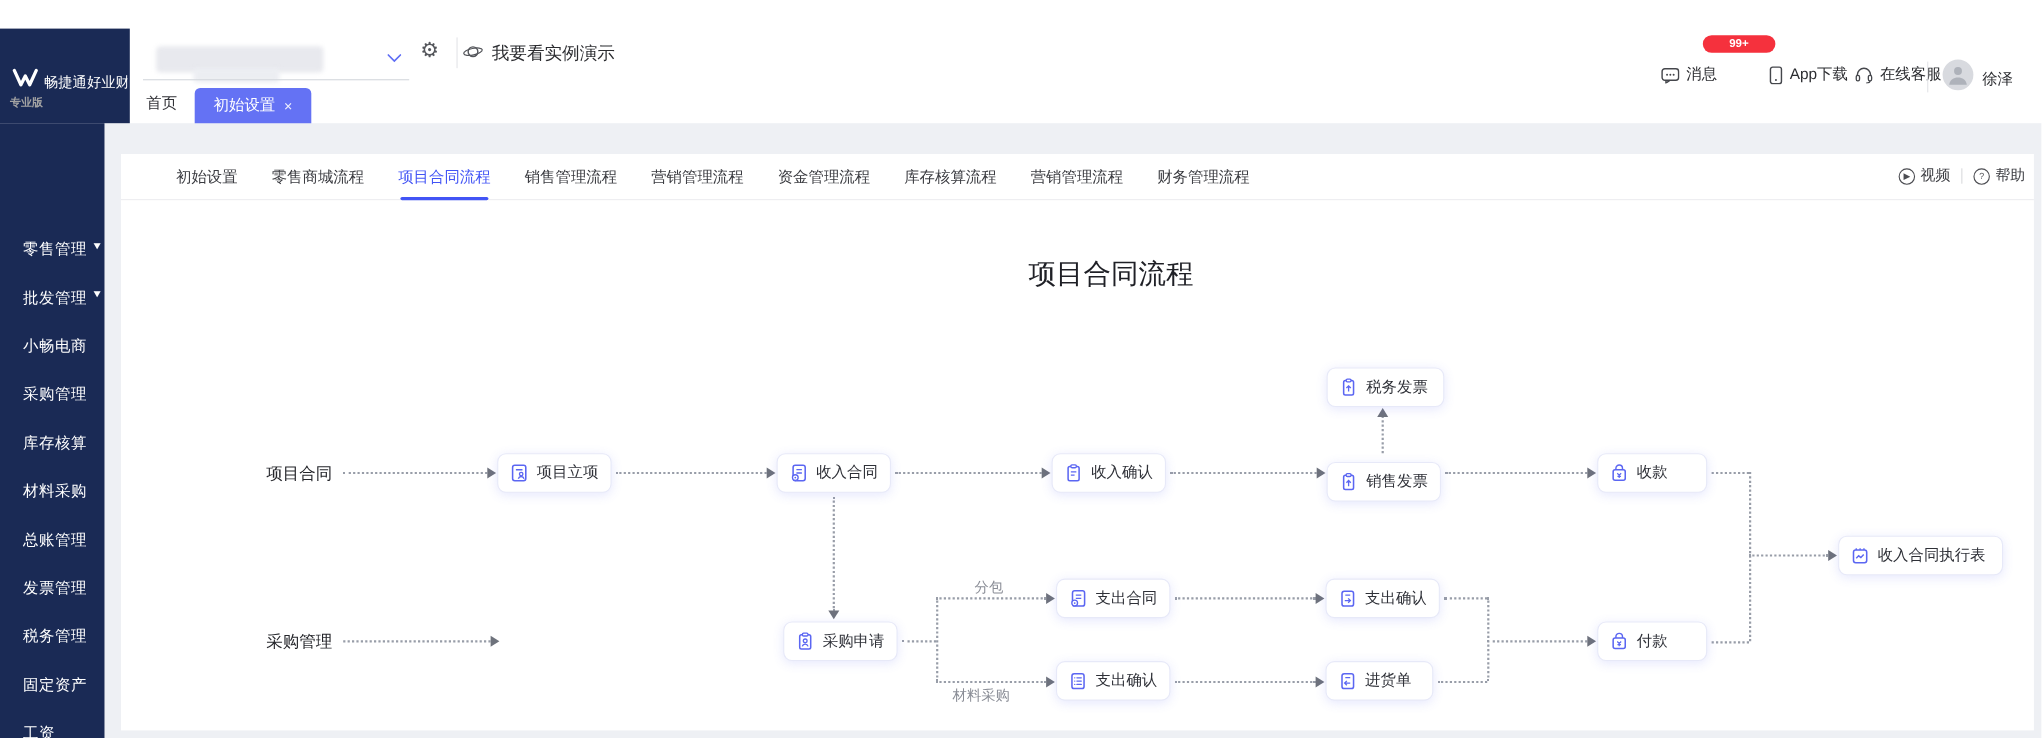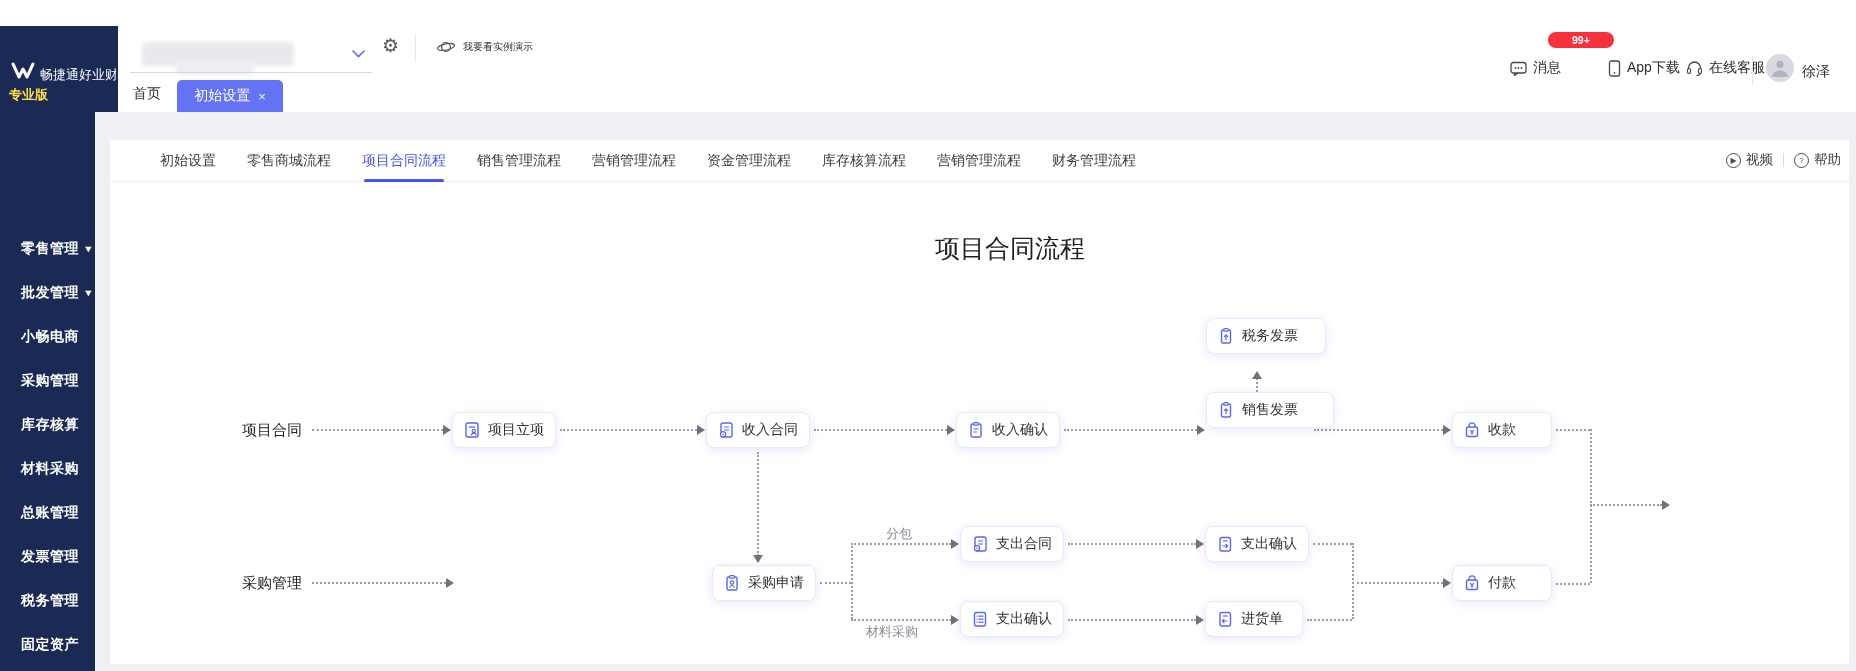--- a/index.html
+++ b/index.html
@@ -4,47 +4,47 @@
 <style>
   html,body{margin:0;padding:0;}
   body{width:1856px;height:671px;overflow:hidden;background:#ffffff;
        font-family:"Liberation Sans",sans-serif;-webkit-font-smoothing:antialiased;}
   #app{position:relative;width:1856px;height:671px;}
 
   
   .logo-block{position:absolute;left:0;top:26px;width:118px;height:86px;background:#1a2a55;z-index:4;}
   .logo-mark{position:absolute;left:10px;top:34px;}
   .brand-text{position:absolute;left:40px;top:40px;color:#fff;font-size:13px;font-weight:normal;white-space:nowrap;width:76px;overflow:hidden;}
-  .edition{position:absolute;left:9px;top:60px;color:#fde047;font-size:13px;font-weight:bold;}
+  .edition{position:absolute;left:9px;top:60px;color:#a3a3a3;font-size:10px;font-weight:bold;}
   .topbar{position:absolute;left:118px;top:26px;width:1738px;height:86px;background:#fff;}
   .search-underline{position:absolute;left:12px;top:46px;width:242px;border-bottom:1px solid #d4d7dd;}
   .blur1{position:absolute;left:24px;top:16px;width:152px;height:24px;background:#e8e9ee;border-radius:4px;filter:blur(2px);}
   .blur2{position:absolute;left:58px;top:36px;width:78px;height:13px;background:#eceef2;border-radius:3px;filter:blur(2px);}
   .chev{position:absolute;left:234px;top:18px;}
   .gear{position:absolute;left:264px;top:8px;font-size:19px;color:#55575c;}
   .vdiv{position:absolute;top:8px;width:1px;height:28px;background:#e3e4e8;}
-  .demo{position:absolute;left:318px;top:13px;display:flex;align-items:center;gap:7px;font-size:10px;color:#2b2c30;}
+  .demo{position:absolute;left:302px;top:13px;display:flex;align-items:flex-start;gap:7px;font-size:16px;color:#2b2c30;}
   .right-group{position:absolute;right:0;top:0;height:86px;width:420px;}
   .hitem{position:absolute;top:33px;display:flex;align-items:center;gap:6px;font-size:14px;color:#2b2c30;}
   .badge{position:absolute;left:112px;top:6px;background:#f5313d;color:#fff;font-size:10.5px;line-height:16px;
          padding:0 24px;border-radius:9px;font-weight:bold;}
   .avatar{position:absolute;left:330px;top:28px;width:28px;height:28px;border-radius:50%;background:#d8dadf;overflow:hidden;}
   .avatar svg{margin:4px 0 0 4px;}
   .uname{position:absolute;left:366px;top:37px;font-size:14px;color:#2b2c30;white-space:nowrap;}
 
   
   .home-tab{position:absolute;left:133px;top:85px;font-size:14px;color:#303136;z-index:5;}
   .blue-tab{position:absolute;left:177px;top:80px;width:106px;height:32px;background:#6472f4;border-radius:5px 5px 0 0;
             color:#fff;font-size:14px;display:flex;align-items:center;justify-content:center;gap:8px;z-index:5;}
   .blue-tab .x{font-size:13px;opacity:.9;cursor:pointer;}
 
   
   .sidebar{position:absolute;left:0;top:112px;width:95px;height:559px;background:#1a2a55;z-index:3;}
-  .side-item{position:absolute;left:21px;width:74px;color:#fff;font-size:14px;font-weight:bold;white-space:nowrap;
-             letter-spacing:.5px;display:flex;align-items:center;gap:5px;cursor:pointer;margin-top:22px;}
+  .side-item{position:absolute;left:21px;width:74px;color:#fff;font-size:14px;font-weight:normal;white-space:nowrap;
+             letter-spacing:.5px;display:flex;gap:5px;cursor:pointer;}
   .side-item .caret{font-size:9px;transform:scaleX(1.2);}
 
   
   .content-bg{position:absolute;left:95px;top:112px;width:1761px;height:559px;background:#eef0f4;}
   .card{position:absolute;left:110px;top:140px;width:1739px;height:524px;background:#ffffff;}
   .subtab-row{position:absolute;left:0;top:0;width:1739px;height:42px;border-bottom:1px solid #ededf0;
               display:flex;align-items:center;padding-left:50px;box-sizing:border-box;gap:31px;}
   .subtab{font-size:14px;color:#3a3b40;cursor:pointer;position:relative;white-space:nowrap;}
   .subtab.active{color:#4254f5;}
   .subtab.active::after{content:"";position:absolute;left:2px;right:2px;bottom:-12px;height:3px;background:#4254f5;border-radius:2px;}
@@ -279,29 +279,29 @@
     <span>收入合同</span>
   </div>
   <div class="node" style="left:956px;top:412px;width:104px">
     <svg width="18" height="18" viewBox="0 0 18 18">
         <rect x="4" y="3" width="10" height="13" rx="1.6" fill="none" stroke="#5b66f2" stroke-width="1.4"></rect>
         <rect x="6.5" y="1.6" width="5" height="2.6" rx="1" fill="#fff" stroke="#5b66f2" stroke-width="1.2"></rect>
         <path d="M6.5 8h5M6.5 11h3.4" stroke="#5b66f2" stroke-width="1.2"></path>
       </svg>
     <span>收入确认</span>
   </div>
-  <div class="node" style="left:1206px;top:392px;width:128px">
+  <div class="node" style="left:1206px;top:420px;width:104px">
     <svg width="18" height="18" viewBox="0 0 18 18">
         <rect x="4.5" y="3" width="9" height="13" rx="1.6" fill="none" stroke="#5b66f2" stroke-width="1.4"></rect>
         <rect x="6.8" y="1.6" width="4.4" height="2.6" rx="1" fill="#fff" stroke="#5b66f2" stroke-width="1.2"></rect>
         <path d="M9 13V8M7 9.8 9 7.8l2 2" fill="none" stroke="#5b66f2" stroke-width="1.2"></path>
       </svg>
     <span>销售发票</span>
   </div>
-  <div class="node" style="left:1206px;top:318px;width:120px">
+  <div class="node" style="left:1206px;top:334px;width:107px">
     <svg width="18" height="18" viewBox="0 0 18 18">
         <rect x="4.5" y="3" width="9" height="13" rx="1.6" fill="none" stroke="#5b66f2" stroke-width="1.4"></rect>
         <rect x="6.8" y="1.6" width="4.4" height="2.6" rx="1" fill="#fff" stroke="#5b66f2" stroke-width="1.2"></rect>
         <path d="M9 13V8M7 9.8 9 7.8l2 2" fill="none" stroke="#5b66f2" stroke-width="1.2"></path>
       </svg>
     <span>税务发票</span>
   </div>
   <div class="node" style="left:1452px;top:412px;width:100px">
     <svg width="18" height="18" viewBox="0 0 18 18">
         <rect x="3.5" y="6" width="11" height="9.5" rx="1.8" fill="none" stroke="#5b66f2" stroke-width="1.4"></rect>
@@ -310,20 +310,28 @@
       </svg>
     <span>收款</span>
   </div>
   <div class="node" style="left:1452px;top:565px;width:100px">
     <svg width="18" height="18" viewBox="0 0 18 18">
         <rect x="3.5" y="6" width="11" height="9.5" rx="1.8" fill="none" stroke="#5b66f2" stroke-width="1.4"></rect>
         <path d="M6 6V4.8a3 3 0 0 1 6 0V6" fill="none" stroke="#5b66f2" stroke-width="1.3"></path>
         <path d="M7.2 9.2 9 11l1.8-1.8M9 11v2.6M7.4 12h3.2" fill="none" stroke="#5b66f2" stroke-width="1.1"></path>
       </svg>
     <span>付款</span>
+  </div>
+  <div class="node" style="left:1671px;top:487px;width:150px">
+    <svg width="18" height="18" viewBox="0 0 18 18">
+        <rect x="3" y="4" width="12" height="11.5" rx="2" fill="none" stroke="#5b66f2" stroke-width="1.4"></rect>
+        <path d="M5.5 4V2.4M9 4V2.4M12.5 4V2.4" stroke="#5b66f2" stroke-width="1.2"></path>
+        <path d="M5.5 11.5l2.2-2.2 2 1.6 2.6-2.8" fill="none" stroke="#5b66f2" stroke-width="1.3"></path>
+      </svg>
+    <span>收入合同执行表</span>
   </div>
   <div class="node" style="left:712px;top:565px;width:104px">
     <svg width="18" height="18" viewBox="0 0 18 18">
         <rect x="4" y="3" width="10" height="13" rx="1.6" fill="none" stroke="#5b66f2" stroke-width="1.4"></rect>
         <rect x="6.5" y="1.6" width="5" height="2.6" rx="1" fill="#fff" stroke="#5b66f2" stroke-width="1.2"></rect>
         <circle cx="9" cy="8.6" r="1.7" fill="none" stroke="#5b66f2" stroke-width="1.2"></circle>
         <path d="M6.4 13.6c.4-1.4 1.4-2.1 2.6-2.1s2.2.7 2.6 2.1" fill="none" stroke="#5b66f2" stroke-width="1.2"></path>
       </svg>
     <span>采购申请</span>
   </div>

